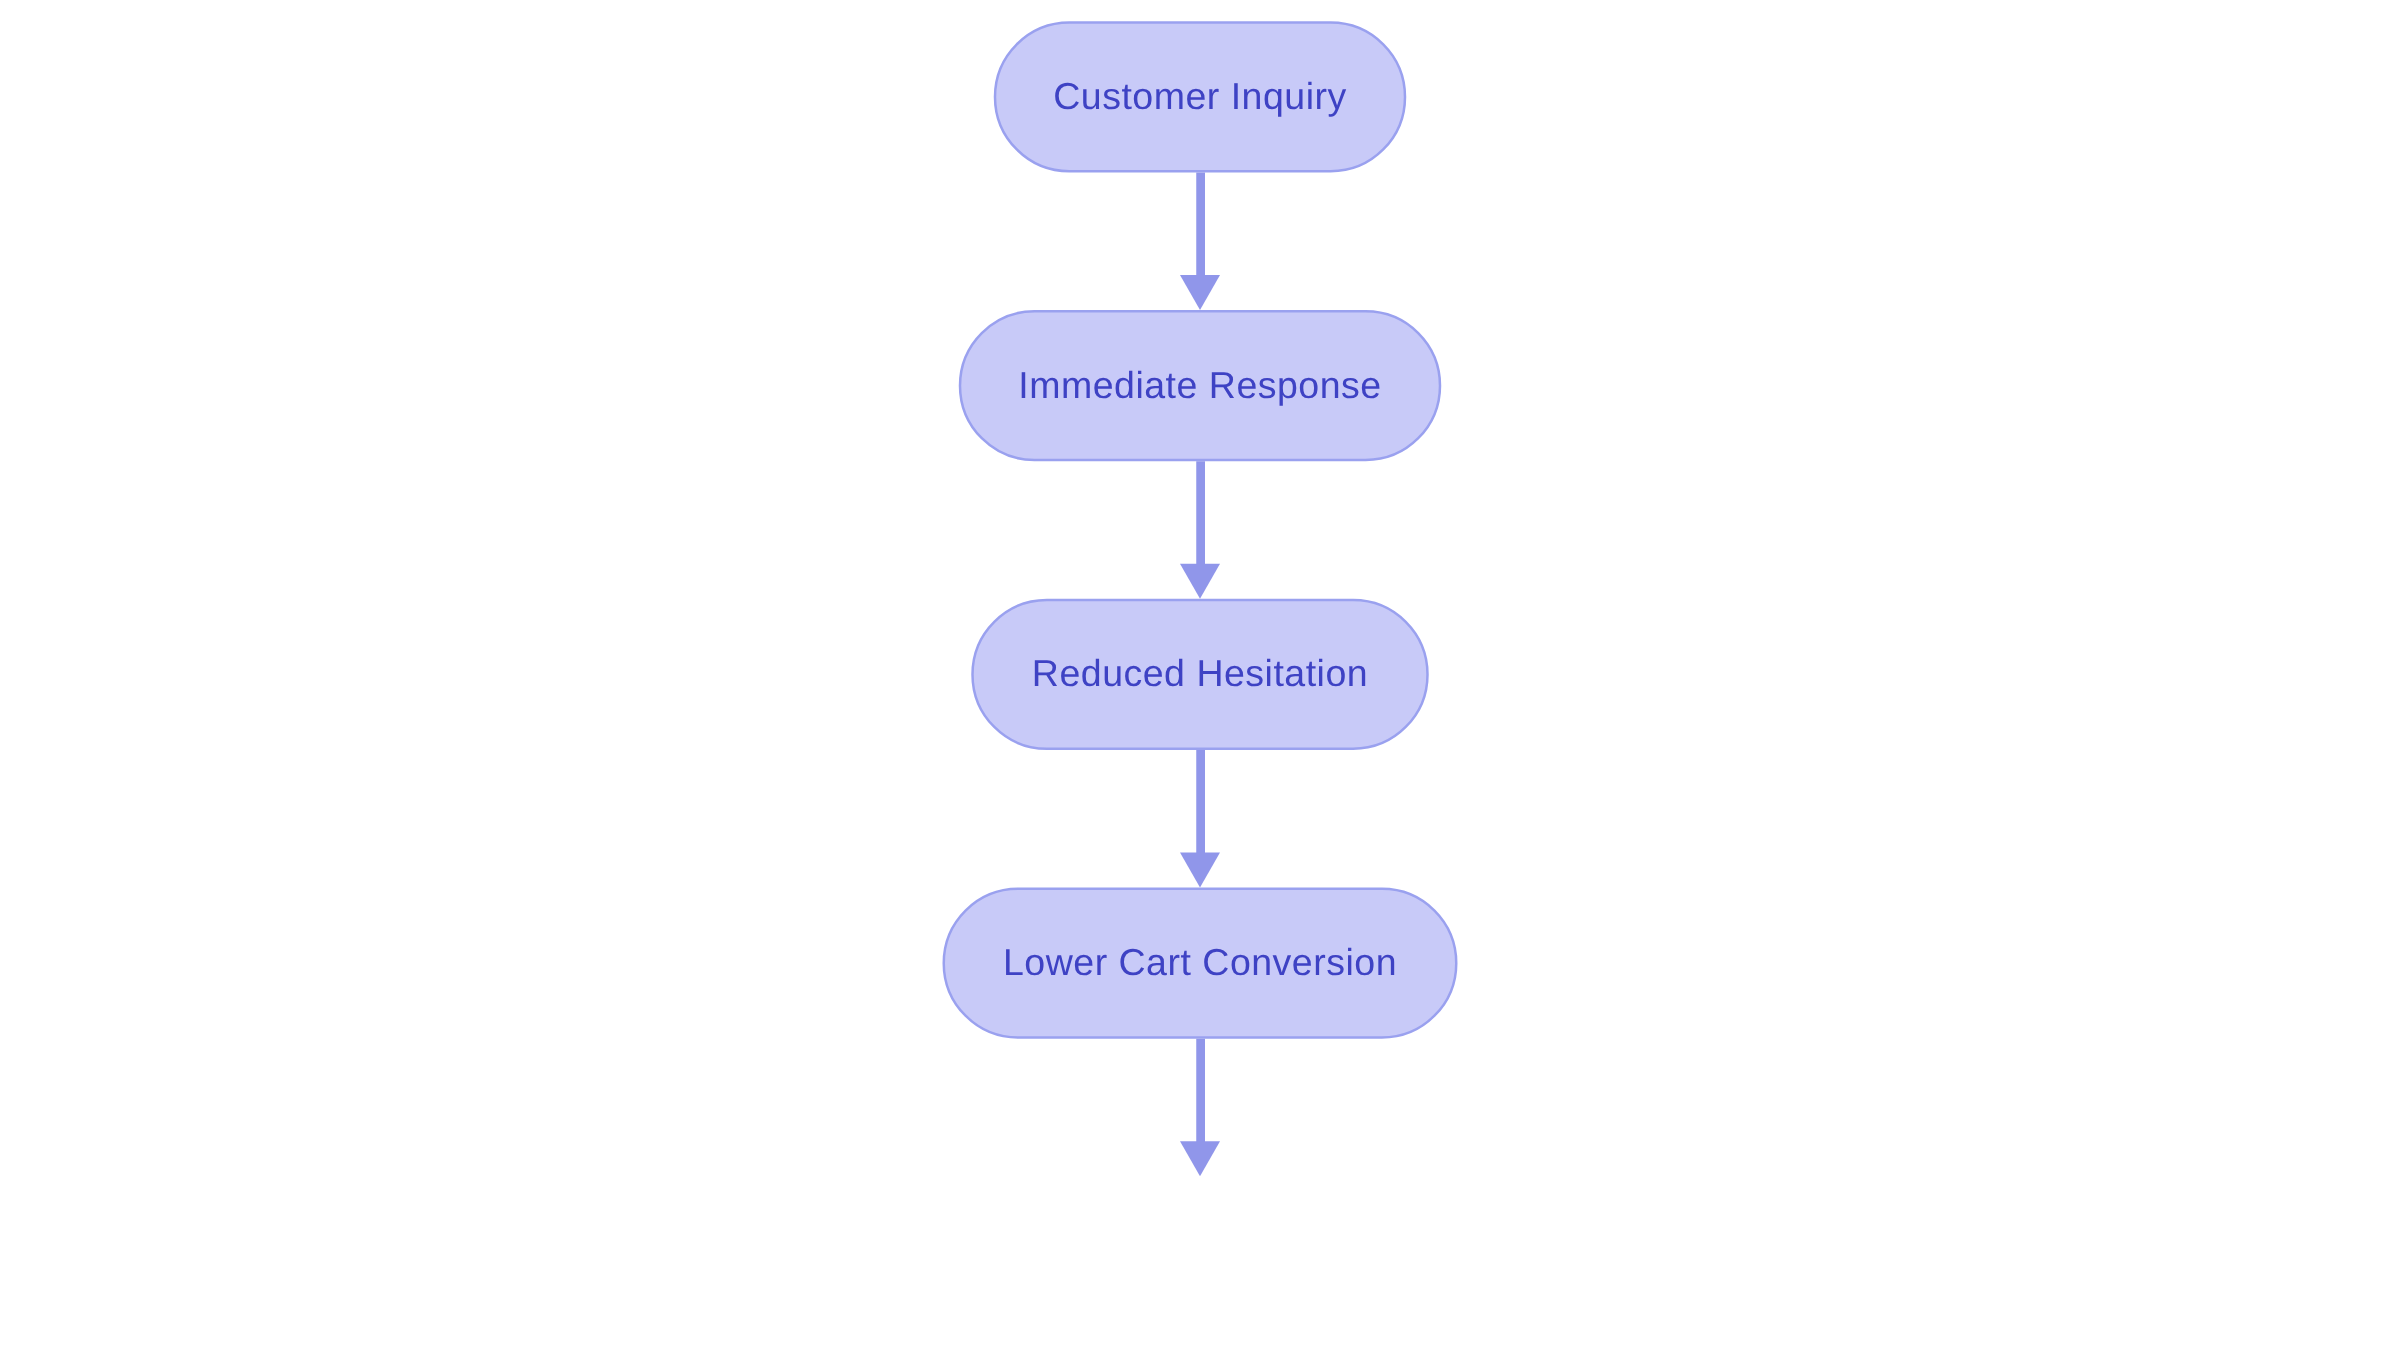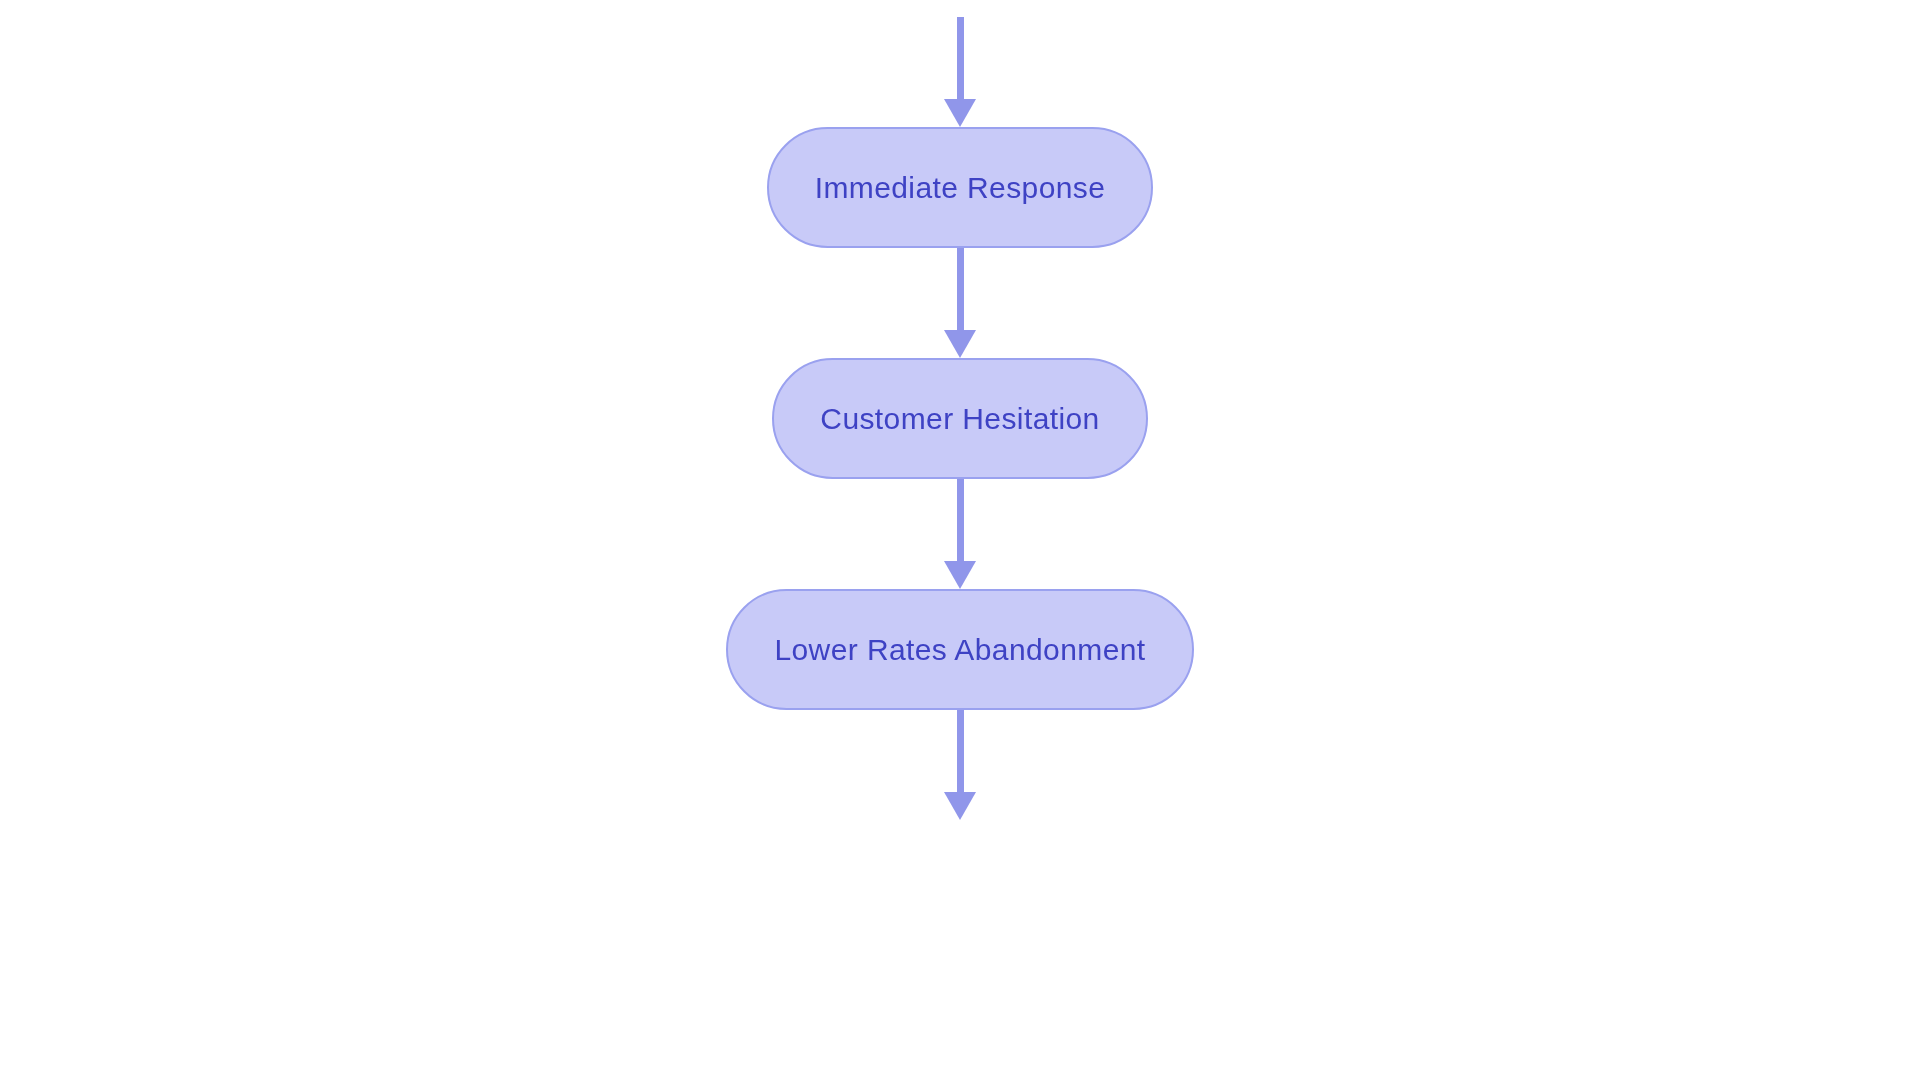--- a/index.html
+++ b/index.html
@@ -55,46 +55,49 @@
     border-right: 16px solid transparent;
     border-top: 28px solid var(--arrow, #9096ea);
     margin-top: -1px;
   }
 </style>
 </head>
 <body>
 
 <div class="canvas">
 
+  <div class="flow-node">
+    <span>Customer Inquiry</span>
+  </div>
 
   <div class="flow-arrow">
     <div class="arrow-line"></div>
     <div class="arrow-head"></div>
   </div>
 
   <div class="flow-node">
     <span>Immediate Response</span>
   </div>
 
   <div class="flow-arrow">
     <div class="arrow-line"></div>
     <div class="arrow-head"></div>
   </div>
 
   <div class="flow-node">
-    <span>Customer Hesitation</span>
+    <span>Reduced Hesitation</span>
   </div>
 
   <div class="flow-arrow">
     <div class="arrow-line"></div>
     <div class="arrow-head"></div>
   </div>
 
   <div class="flow-node">
-    <span>Lower Rates Abandonment</span>
+    <span>Lower Cart Conversion</span>
   </div>
 
   <div class="flow-arrow">
     <div class="arrow-line"></div>
     <div class="arrow-head"></div>
   </div>
 
 
 </div>
 

